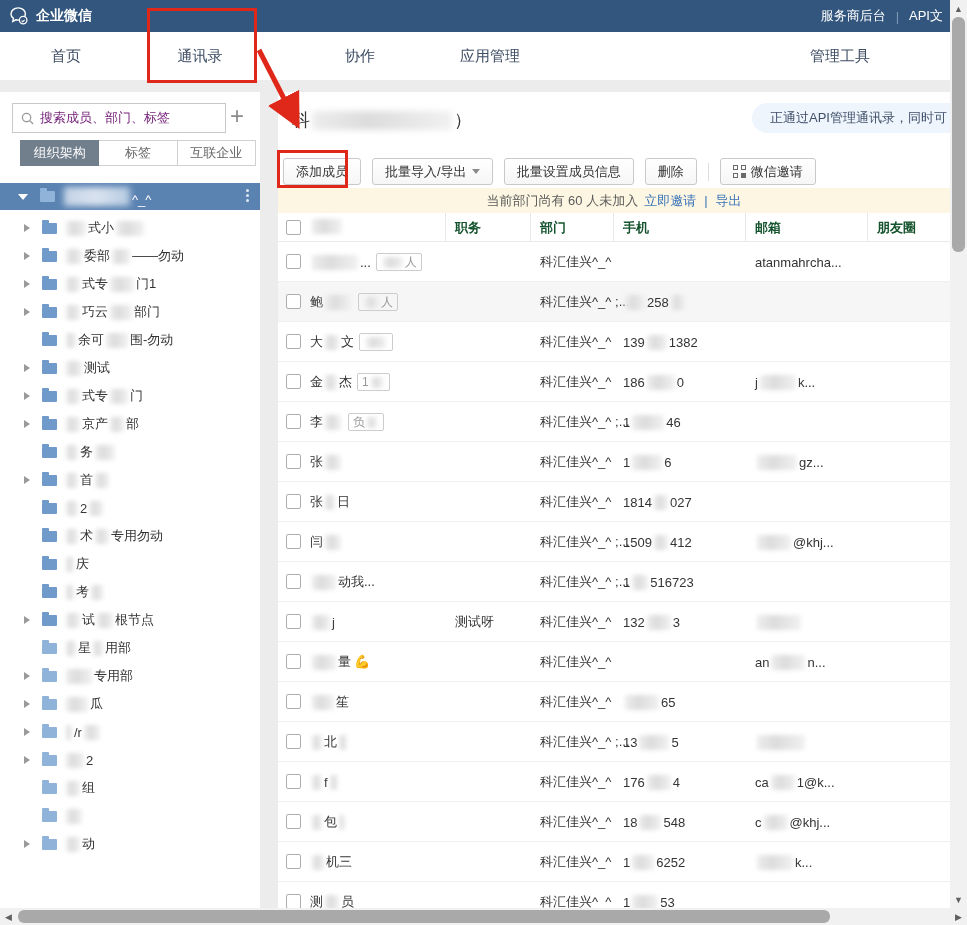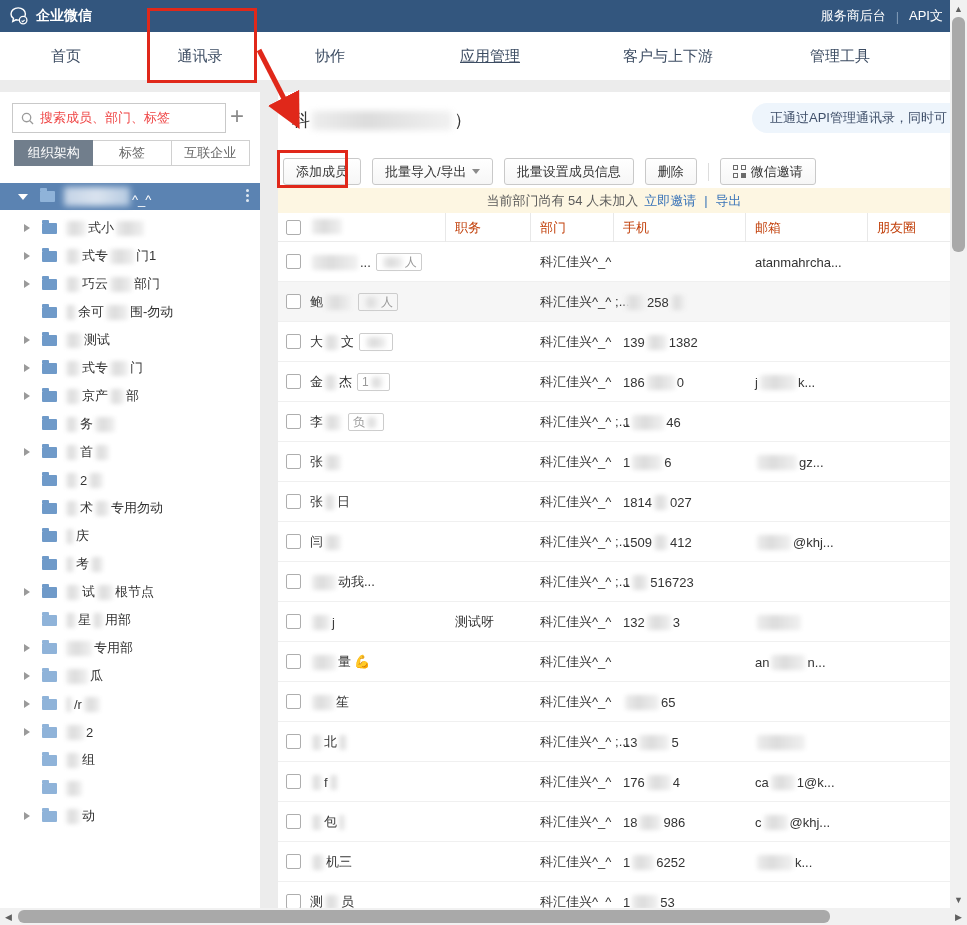--- a/index.html
+++ b/index.html
@@ -17,24 +17,24 @@
   .topbar-right a { color:#fff; text-decoration:none; white-space:nowrap; }
   
   .nav { position:absolute; left:0; top:32px; width:967px; height:48px; background:#fff; }
   .nav-tab { position:absolute; top:0; height:48px; line-height:48px; transform:translateX(-50%);
     font-size:15px; color:#3d4d63; cursor:pointer; white-space:nowrap; }
   .nav-underline { position:absolute; height:4px; background:#2f4d73; top:72px; }
   
   .sidebar { position:absolute; left:0; top:92px; width:260px; height:816px; background:#fff; overflow:hidden; }
   .search-wrap { position:absolute; left:12px; top:11px; width:214px; height:30px; border:1px solid #c9c9c9;
     background:#fff; display:flex; align-items:center; padding:0 8px; gap:6px; }
-  .search-ph { color:#ef4444; font-size:13px; white-space:nowrap; overflow:hidden; }
+  .search-ph { color:#701a75; font-size:13px; white-space:nowrap; overflow:hidden; }
   .plus-btn { position:absolute; right:10px; top:9px; width:26px; height:30px; font-size:24px; color:#8a8a8a;
     display:flex; align-items:center; justify-content:center; cursor:pointer; font-weight:300; }
-  .side-tabs { position:absolute; left:14px; top:48px; width:236px; height:15px; display:flex; }
+  .side-tabs { position:absolute; left:20px; top:48px; width:236px; height:15px; display:flex; }
   .side-tab { flex:1; height:26px; line-height:24px; text-align:center; border:1px solid #d0d0d0; border-left:none;
     background:#fff; color:#666; font-size:13px; cursor:pointer; }
   .side-tab:first-child { border-left:1px solid #d0d0d0; }
   .side-tab.active { background:#717e8c; border-color:#717e8c; color:#fff; }
   .root-node { position:absolute; left:0; top:91px; width:260px; height:27px; background:#5b83b2; color:#fff;
     display:flex; align-items:center; }
   .root-node .tri-down { margin-left:18px; width:0; height:0; border-left:5px solid transparent; border-right:5px solid transparent; border-top:6px solid #fff; }
   .dots { position:absolute; right:11px; top:6px; width:3px; display:flex; flex-direction:column; gap:2px; }
   .dots i { width:3px; height:3px; border-radius:50%; background:#dfe8f2; }
   .tree { position:absolute; left:0; top:122px; width:260px; }
@@ -62,21 +62,21 @@
   .qr-ico { width:13px; height:13px; position:relative; display:inline-block; }
   .qr-ico i { position:absolute; width:5px; height:5px; border:1px solid #6a6a6a; }
   .qr-ico i:nth-child(1){left:0;top:0;} .qr-ico i:nth-child(2){right:0;top:0;}
   .qr-ico i:nth-child(3){left:0;bottom:0;} .qr-ico i:nth-child(4){right:0;bottom:0;background:#6a6a6a;}
   .notice-bar { position:absolute; left:0; top:96px; width:672px; height:25px; background:#fdf6e2;
     display:flex; align-items:center; justify-content:center; gap:6px; font-size:13px; color:#5c5c5c; white-space:nowrap; }
   .notice-bar a { color:#3a74b8; text-decoration:none; cursor:pointer; }
   .notice-bar .nsep { color:#3a74b8; margin:0 2px; }
   
   .thead { position:absolute; left:0; top:121px; width:672px; height:29px; border-bottom:1px solid #ebebeb; }
-  .th { position:absolute; top:0; height:29px; line-height:29px; color:#c2410c; font-size:13px; }
+  .th { position:absolute; top:0; height:29px; line-height:29px; color:#14532d; font-size:13px;font-weight:bold; }
   .th.vline { border-left:1px solid #e8e8e8; padding-left:9px; margin-left:-10px; }
   .rows { position:absolute; left:0; top:150px; width:672px; }
   .trow { position:relative; width:672px; height:40px; border-bottom:1px solid #f0f0f0; }
   .trow.hl { background:#f6f6f6; }
   .cell { position:absolute; top:0; height:40px; display:flex; align-items:center; white-space:nowrap; font-size:13px; color:#333; }
   .cb { position:absolute; left:8px; top:12px; width:15px; height:15px; border:1px solid #aeaeae; border-radius:2px; background:#fff; cursor:pointer; }
   .badge { display:inline-flex; align-items:center; height:18px; border:1px solid #ccc; border-radius:2px;
     padding:0 4px; margin-left:5px; font-size:12px; color:#999; }
   .badge .rb { height:11px; }
   
@@ -107,23 +107,22 @@
     <a>服务商后台</a>
     <span class="tsep">|</span>
     <a>API文</a>
   </div>
 </div>
 
 <div class="nav" id="nav">
     <div class="nav-tab" style="left: 66px;">首页</div>
     <div class="nav-tab" style="left: 200px;">通讯录</div>
     <div class="nav-underline" style="left: 157px; width: 86px;"></div>
-    <div class="nav-tab" style="left: 330px;">协作</div>
-    <div class="nav-tab" style="left: 490px; text-decoration: underline;">应用管理</div>
-    <div class="nav-tab" style="left: 668px;">客户与上下游</div>
+    <div class="nav-tab" style="left: 360px;">协作</div>
+    <div class="nav-tab" style="left: 490px;">应用管理</div>
     <div class="nav-tab" style="left: 840px;">管理工具</div>
   </div>
 
 <div class="sidebar">
   <div class="search-wrap">
     <svg width="13" height="13" viewBox="0 0 14 14">
       <circle cx="6" cy="6" r="4.5" fill="none" stroke="#9a9a9a" stroke-width="1.4"></circle>
       <line x1="9.5" y1="9.5" x2="13" y2="13" stroke="#9a9a9a" stroke-width="1.4"></line>
     </svg>
     <span class="search-ph">搜索成员、部门、标签</span>
@@ -151,20 +150,30 @@
         <span class="lbl">
           <span class="rb" style="width: 20px;"></span>
           <span class="frag">式小</span>
           <span class="rb" style="width: 28px;"></span>
         </span>
       </div>
       <div class="tree-item">
         <span class="tri-right"></span>
         <span class="folder"></span>
         <span class="lbl">
+          <span class="rb" style="width: 16px;"></span>
+          <span class="frag">委部</span>
+          <span class="rb" style="width: 18px;"></span>
+          <span class="frag">——勿动</span>
+        </span>
+      </div>
+      <div class="tree-item">
+        <span class="tri-right"></span>
+        <span class="folder"></span>
+        <span class="lbl">
           <span class="rb" style="width: 14px;"></span>
           <span class="frag">式专</span>
           <span class="rb" style="width: 24px;"></span>
           <span class="frag">门1</span>
         </span>
       </div>
       <div class="tree-item">
         <span class="tri-right"></span>
         <span class="folder"></span>
         <span class="lbl">
@@ -362,21 +371,21 @@
         <span class="qr-ico">
           <i></i>
           <i></i>
           <i></i>
           <i></i>
         </span>
         <span>微信邀请</span>
       </div>
     </div>
   <div class="notice-bar">
-    <span>当前部门尚有 54 人未加入</span>
+    <span>当前部门尚有 60 人未加入</span>
     <a>立即邀请</a>
     <span class="nsep">|</span>
     <a>导出</a>
   </div>
   <div class="thead" id="thead">
     <span class="cb" style="top:7px"></span>
   <span class="th" style="left: 32px;"><span class="rb" style="width: 30px;"></span></span>
       <span class="th vline" style="left: 177px;"><span class="frag">职务</span></span>
       <span class="th vline" style="left: 262px;"><span class="frag">部门</span></span>
       <span class="th vline" style="left: 345px;"><span class="frag">手机</span></span>
@@ -616,21 +625,21 @@
         <span class="cb"></span>
         <div class="cell" style="left: 32px;">
           <span class="rb" style="width: 10px;"></span>
           <span class="frag">包</span>
           <span class="rb" style="width: 6px;"></span>
         </div>
         <div class="cell" style="left: 262px;">科汇佳兴^_^</div>
         <div class="cell" style="left: 345px;">
           <span class="frag">18</span>
           <span class="rb" style="width: 22px;"></span>
-          <span class="frag">986</span>
+          <span class="frag">548</span>
         </div>
         <div class="cell" style="left: 477px;">
           <span class="frag">c</span>
           <span class="rb" style="width: 24px;"></span>
           <span class="frag">@khj...</span>
         </div>
       </div>
       <div class="trow">
         <span class="cb"></span>
         <div class="cell" style="left: 32px; font-family: Liberation Serif, serif;">

